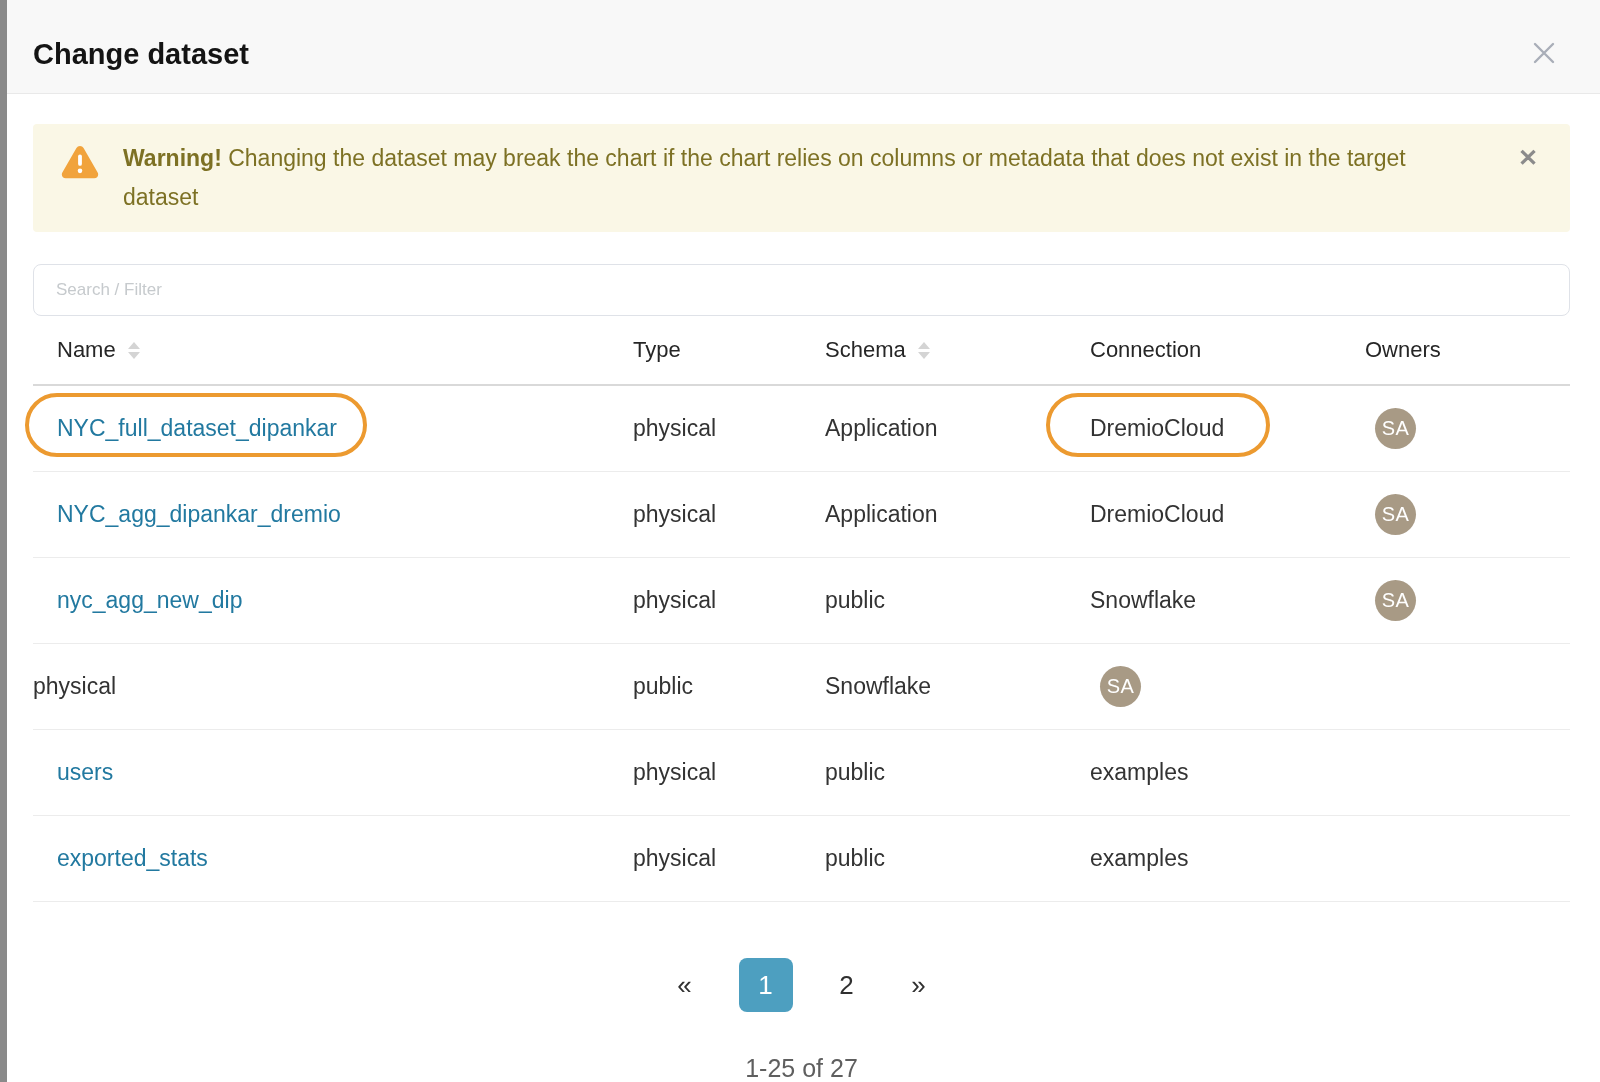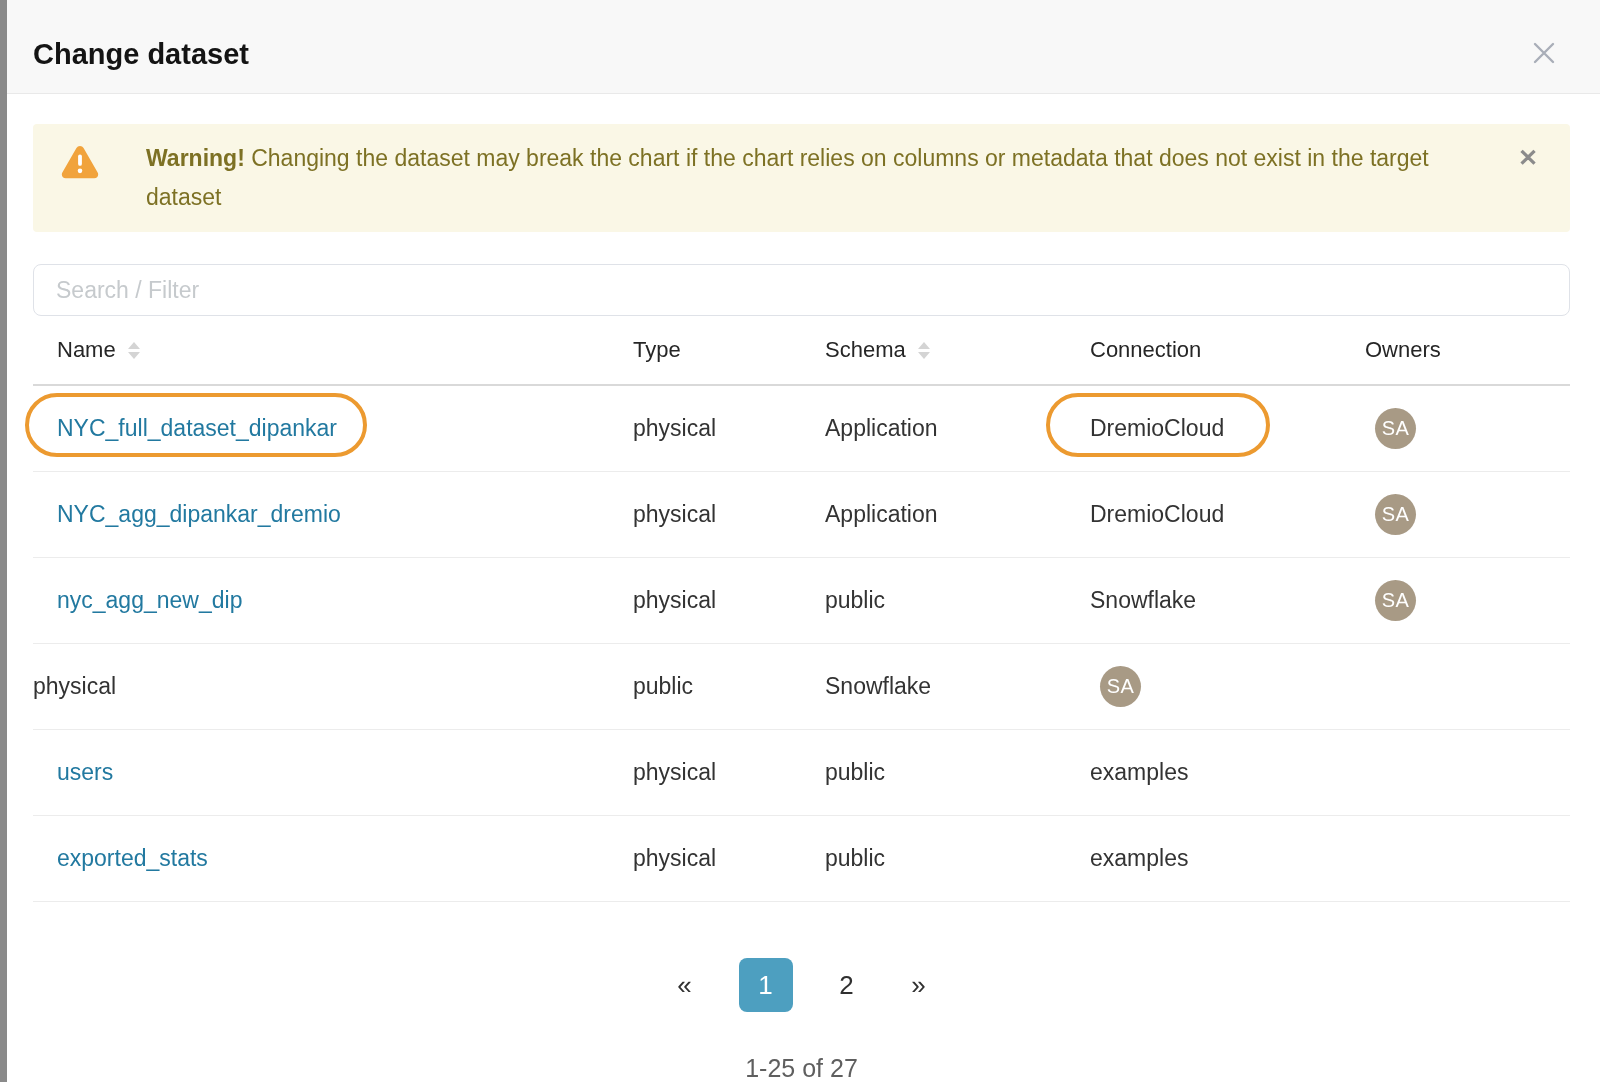--- a/index.html
+++ b/index.html
@@ -27,33 +27,33 @@
   .banner {
     position: relative;
     background: #faf7e6;
     border-radius: 4px;
     padding: 15px 70px 15px 28px;
     display: flex; gap: 24px;
     margin-bottom: 32px;
   }
   .banner-icon { flex: 0 0 auto; margin-top: 5px; }
   .banner-text {
-    font-size: 23px; line-height: 39px; color: #7d7124; max-width: 1350px; margin-left: 23px;
+    font-size: 23px; line-height: 39px; color: #7d7124; max-width: 1350px;
   }
   .banner-text b { font-weight: 700; }
   .banner-dismiss {
     position: absolute; right: 32px; top: 22px;
     color: #8b8b8b; font-weight: 700; font-size: 24px; line-height: 1;
     cursor: pointer;
   }
 
   .search-input {
     width: 100%; height: 52px;
     border: 1px solid #dfe2e8; border-radius: 8px;
-    font-size: 23px; color: #333; padding: 0 22px;
+    font-size: 17px; color: #333; padding: 0 22px;
     font-family: "Liberation Sans", sans-serif;
     outline: none;
     display: block;
   }
   .search-input::placeholder { color: #c6cacd; }
 
   .grid-cols {
     display: grid;
     grid-template-columns: 600px 192px 265px 275px 1fr;
     align-items: center;

